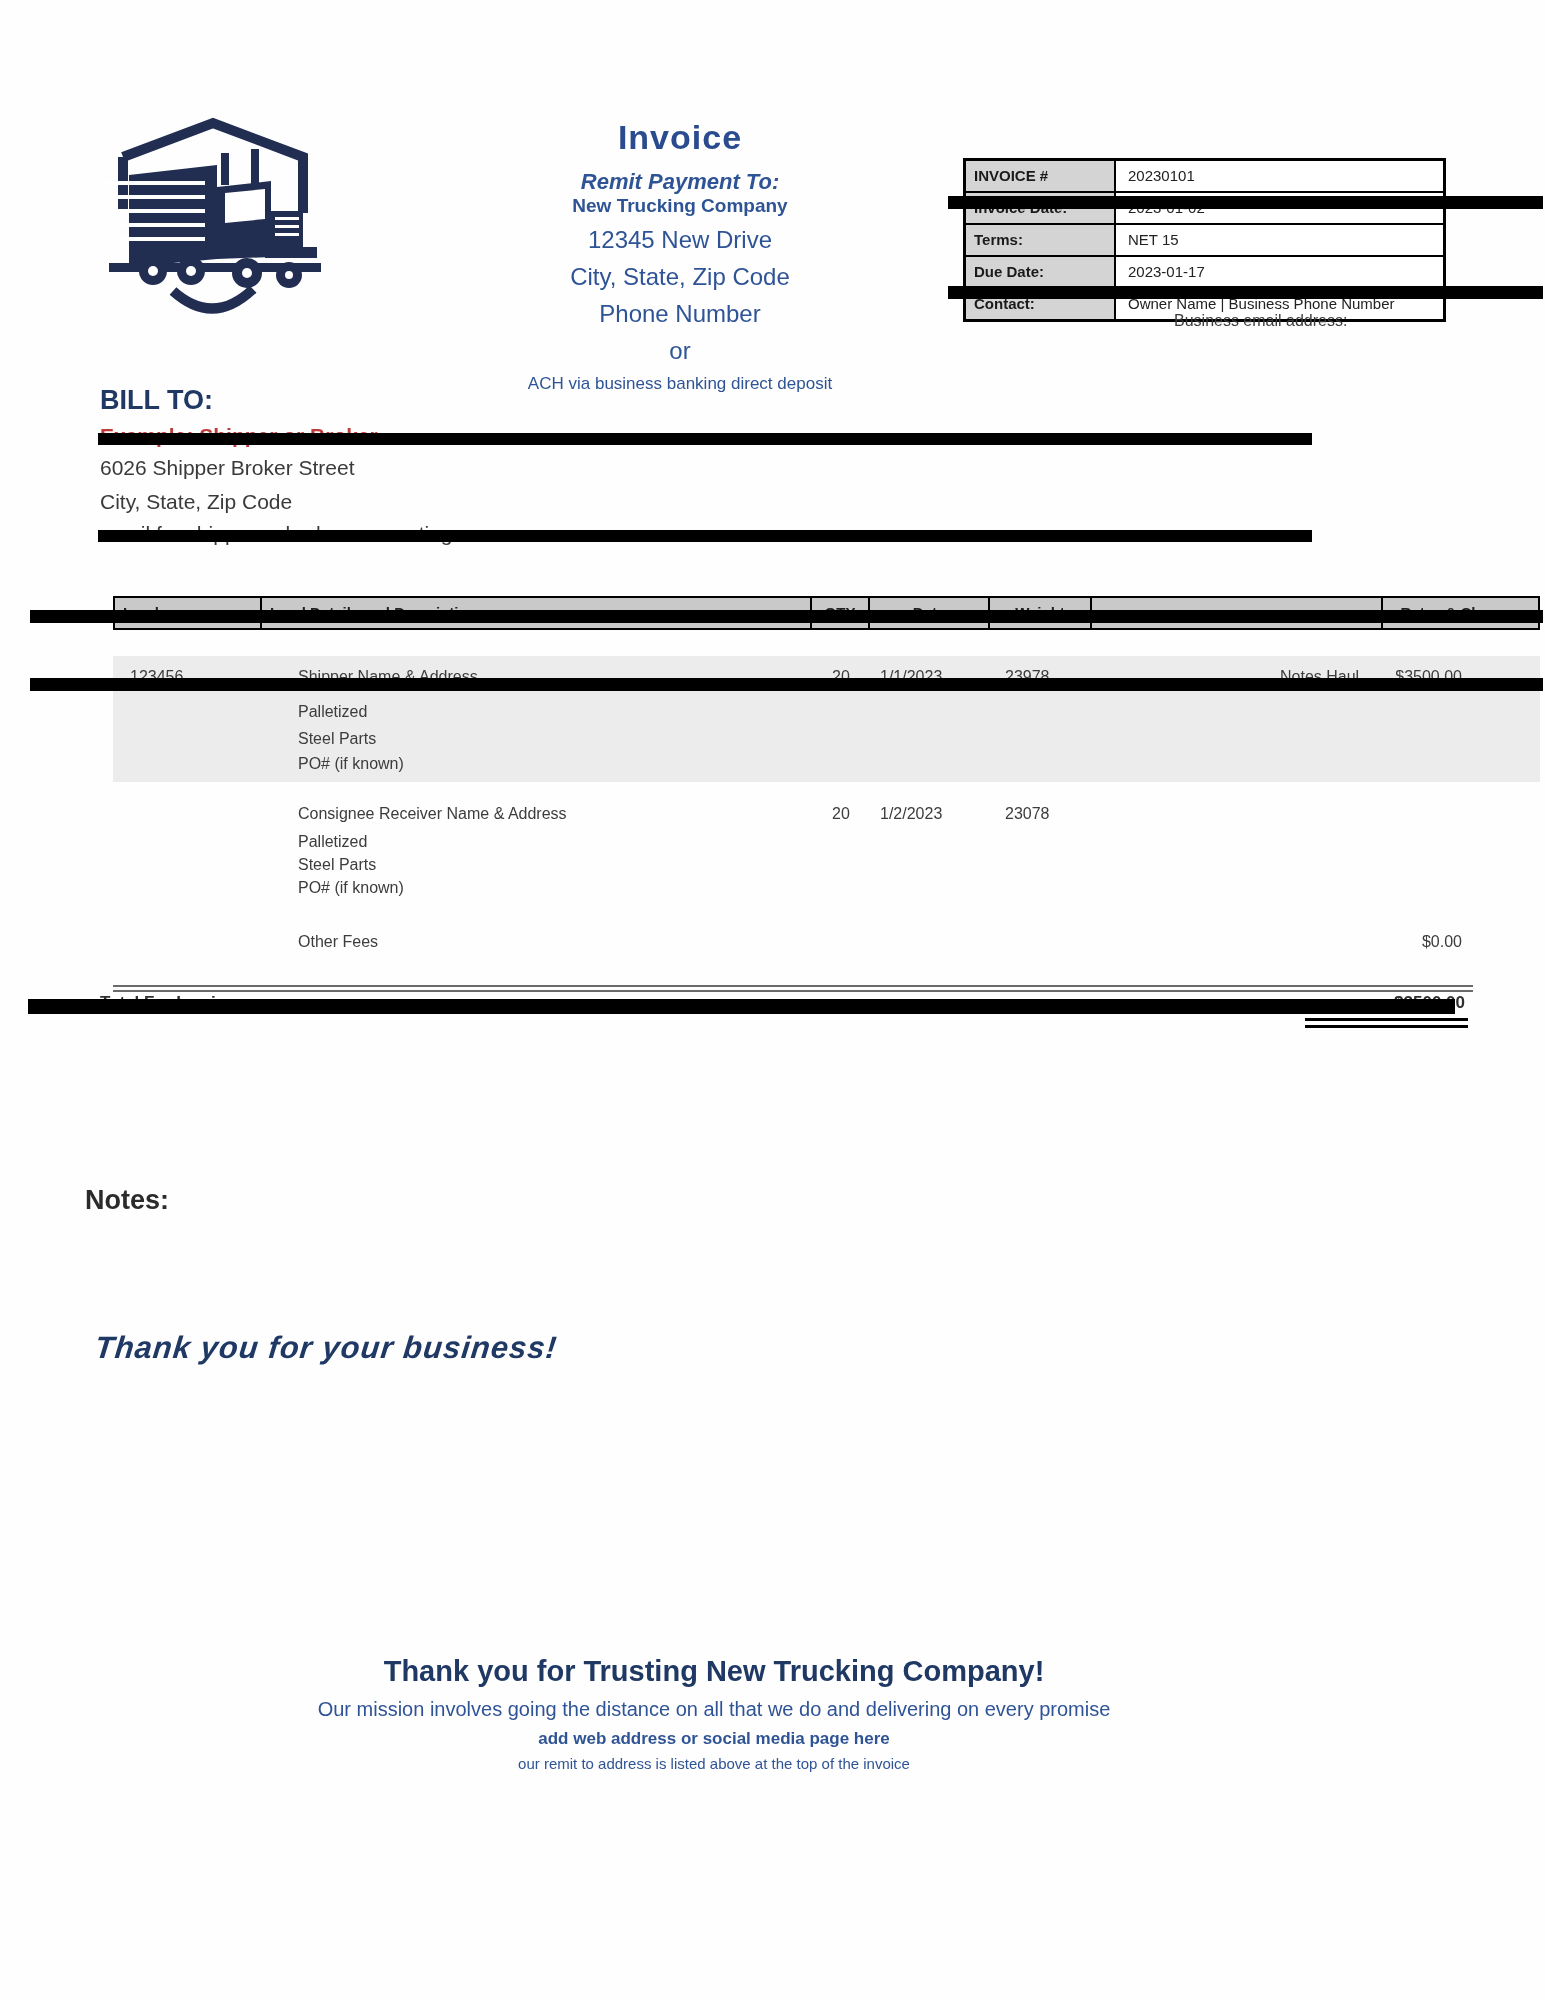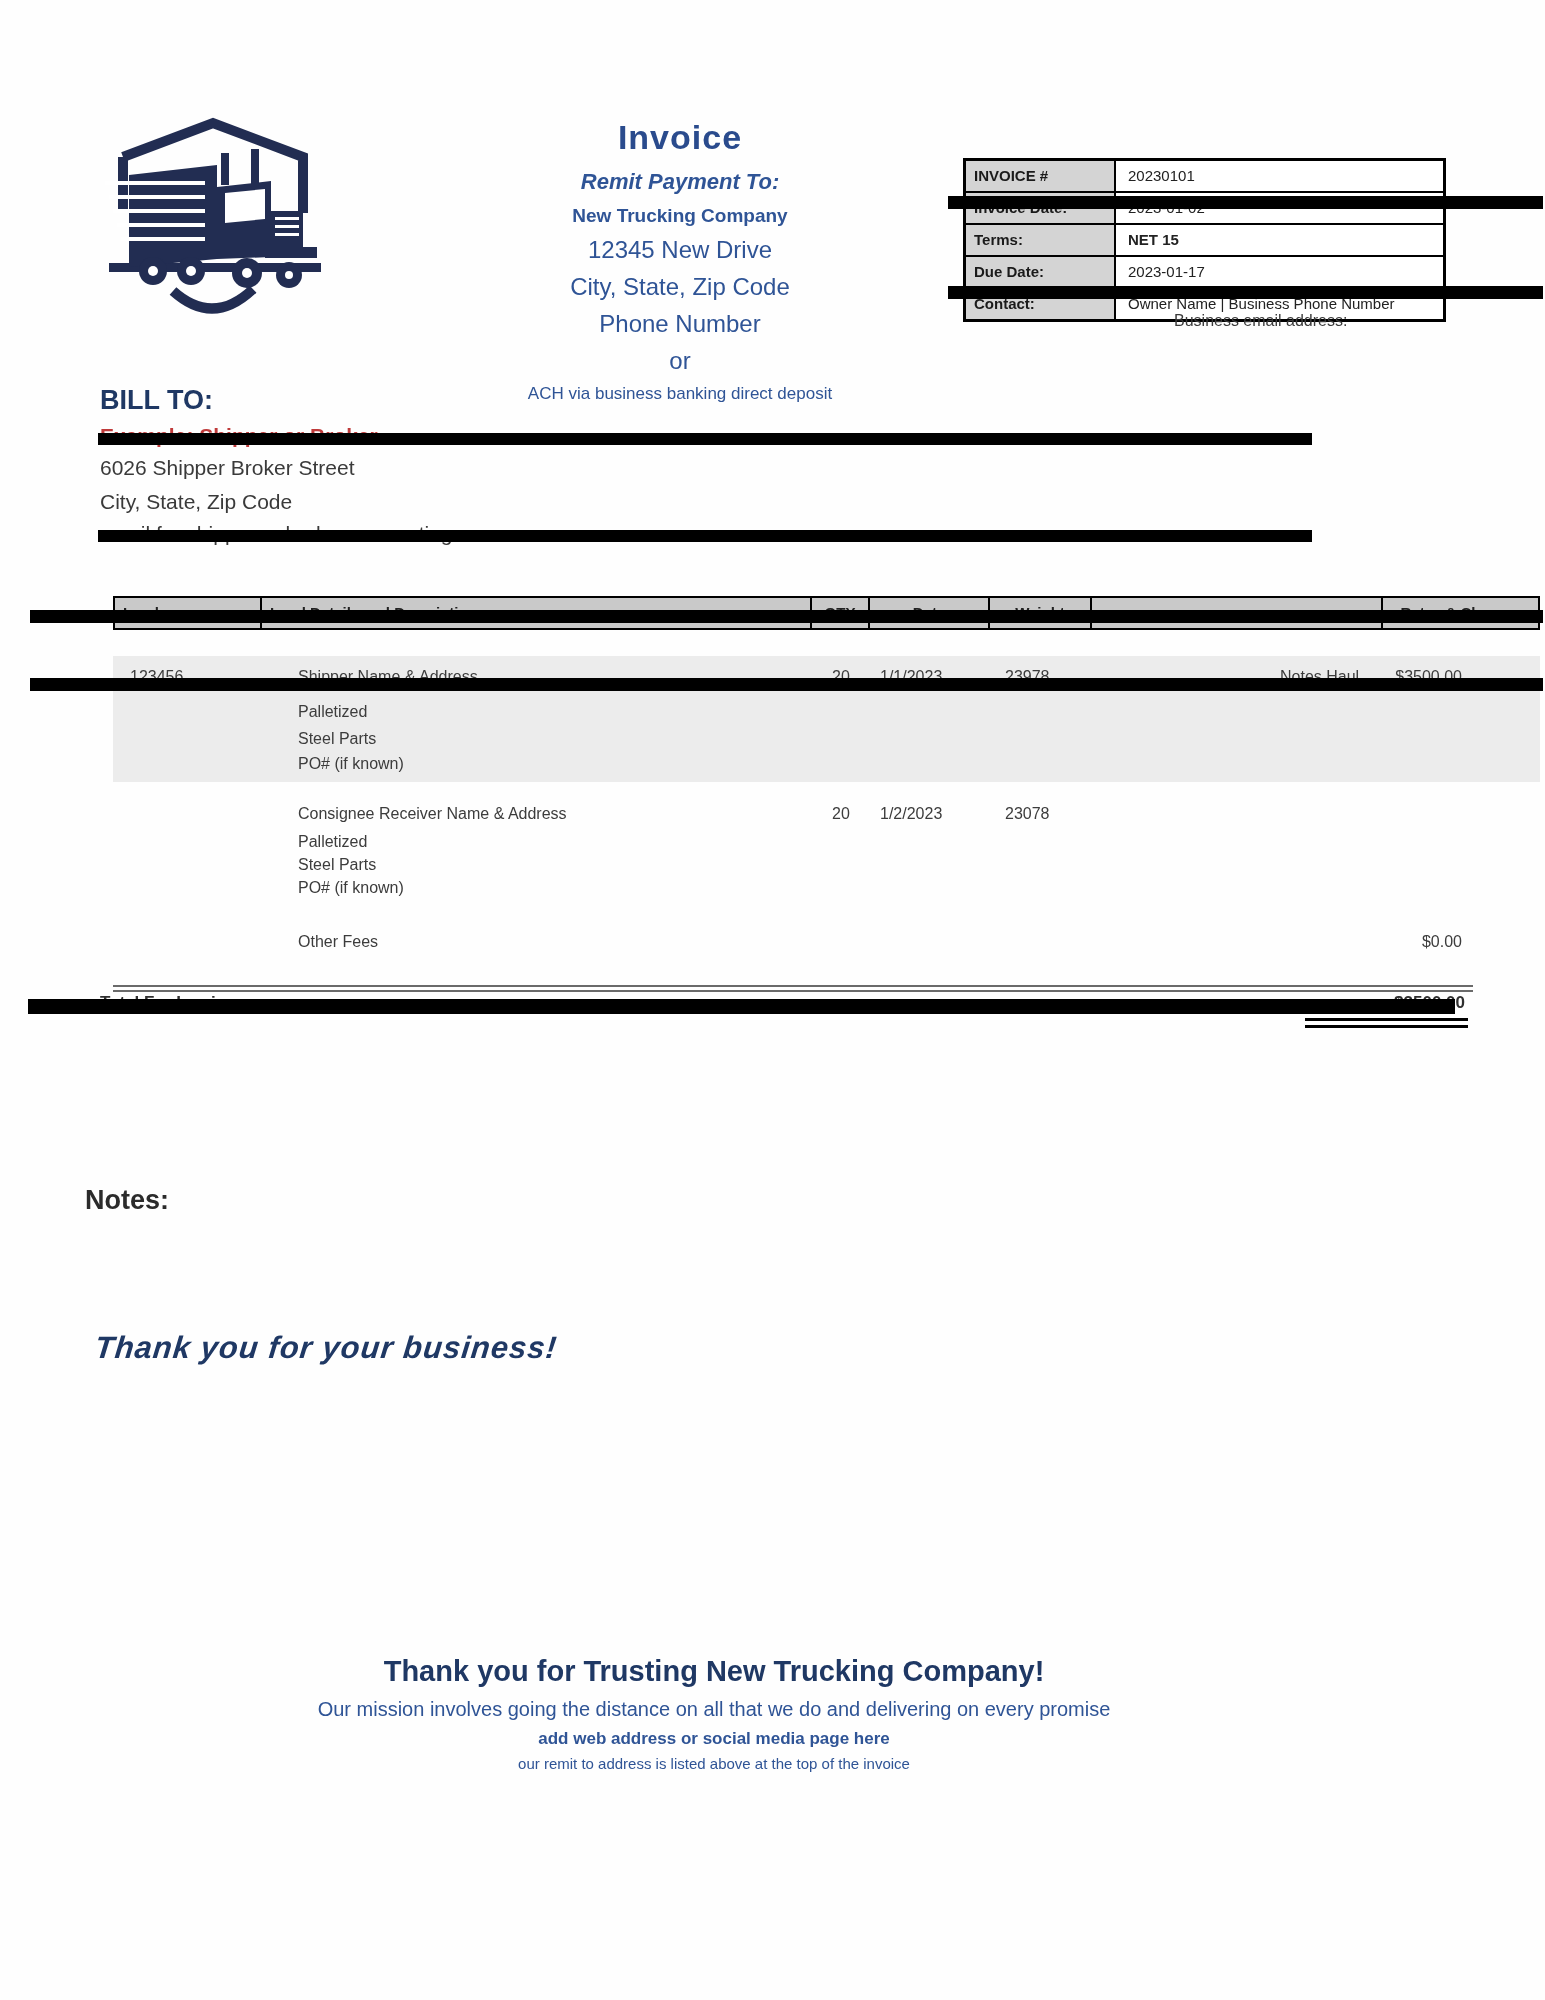--- a/index.html
+++ b/index.html
@@ -5,30 +5,30 @@
   html,body{margin:0;padding:0;background:#ffffff;}
   #page{
     position:relative;width:1545px;height:2000px;background:#fefefe;
     font-family:"Liberation Sans", sans-serif;color:#333;overflow:hidden;
   }
   .abs{position:absolute;}
   
   .hdr-center{left:380px;top:118px;width:600px;text-align:center;}
   .inv-title{font-size:34px;font-weight:bold;color:#2a4b8d;letter-spacing:1px;}
   .remit{font-size:22px;font-style:italic;font-weight:bold;color:#2f5496;margin-top:12px;}
-  .company{font-size:19px;font-weight:bold;color:#2f5496;margin-top:10px;}
+  .company{font-size:19px;font-weight:bold;color:#2f5496;}
   .hline{font-size:24px;color:#2f5496;margin-top:9px;}
   .hline-sm{font-size:17px;color:#2f5496;margin-top:9px;}
   
   .info-table{left:963px;top:158px;width:477px;border:3px solid #000;background:#fff;}
   .info-row{display:flex;height:30px;border-bottom:2px solid #000;}
   .info-row:last-child{border-bottom:none;}
   .info-label{width:150px;background:#d4d4d4;border-right:2px solid #000;
     font-size:15px;font-weight:bold;color:#1a1a1a;line-height:30px;padding-left:8px;box-sizing:border-box;}
-  .info-value{flex:1;font-size:15px;color:#222;line-height:30px;padding-left:12px;font-weight:bold;}
+  .info-value{flex:1;font-size:15px;color:#222;line-height:30px;padding-left:12px;font-weight:normal;}
   .info-value.norm{font-weight:normal;}
   .email-label{left:1174px;top:312px;font-size:16px;color:#3a3a3a;}
   
   .billto-h{left:100px;top:385px;font-size:27px;font-weight:bold;color:#1f3864;}
   .bill-red{left:100px;top:424px;font-size:21px;font-weight:bold;color:#bf3a3a;}
   .bill-line{left:100px;font-size:21px;color:#3a3a3a;}
   
   .ltable-header{left:113px;top:596px;width:1427px;height:34px;display:flex;
     border:2px solid #000;box-sizing:border-box;background:#c9c9c9;}
   .lth{border-right:2px solid #000;box-sizing:border-box;font-size:15px;font-weight:bold;

